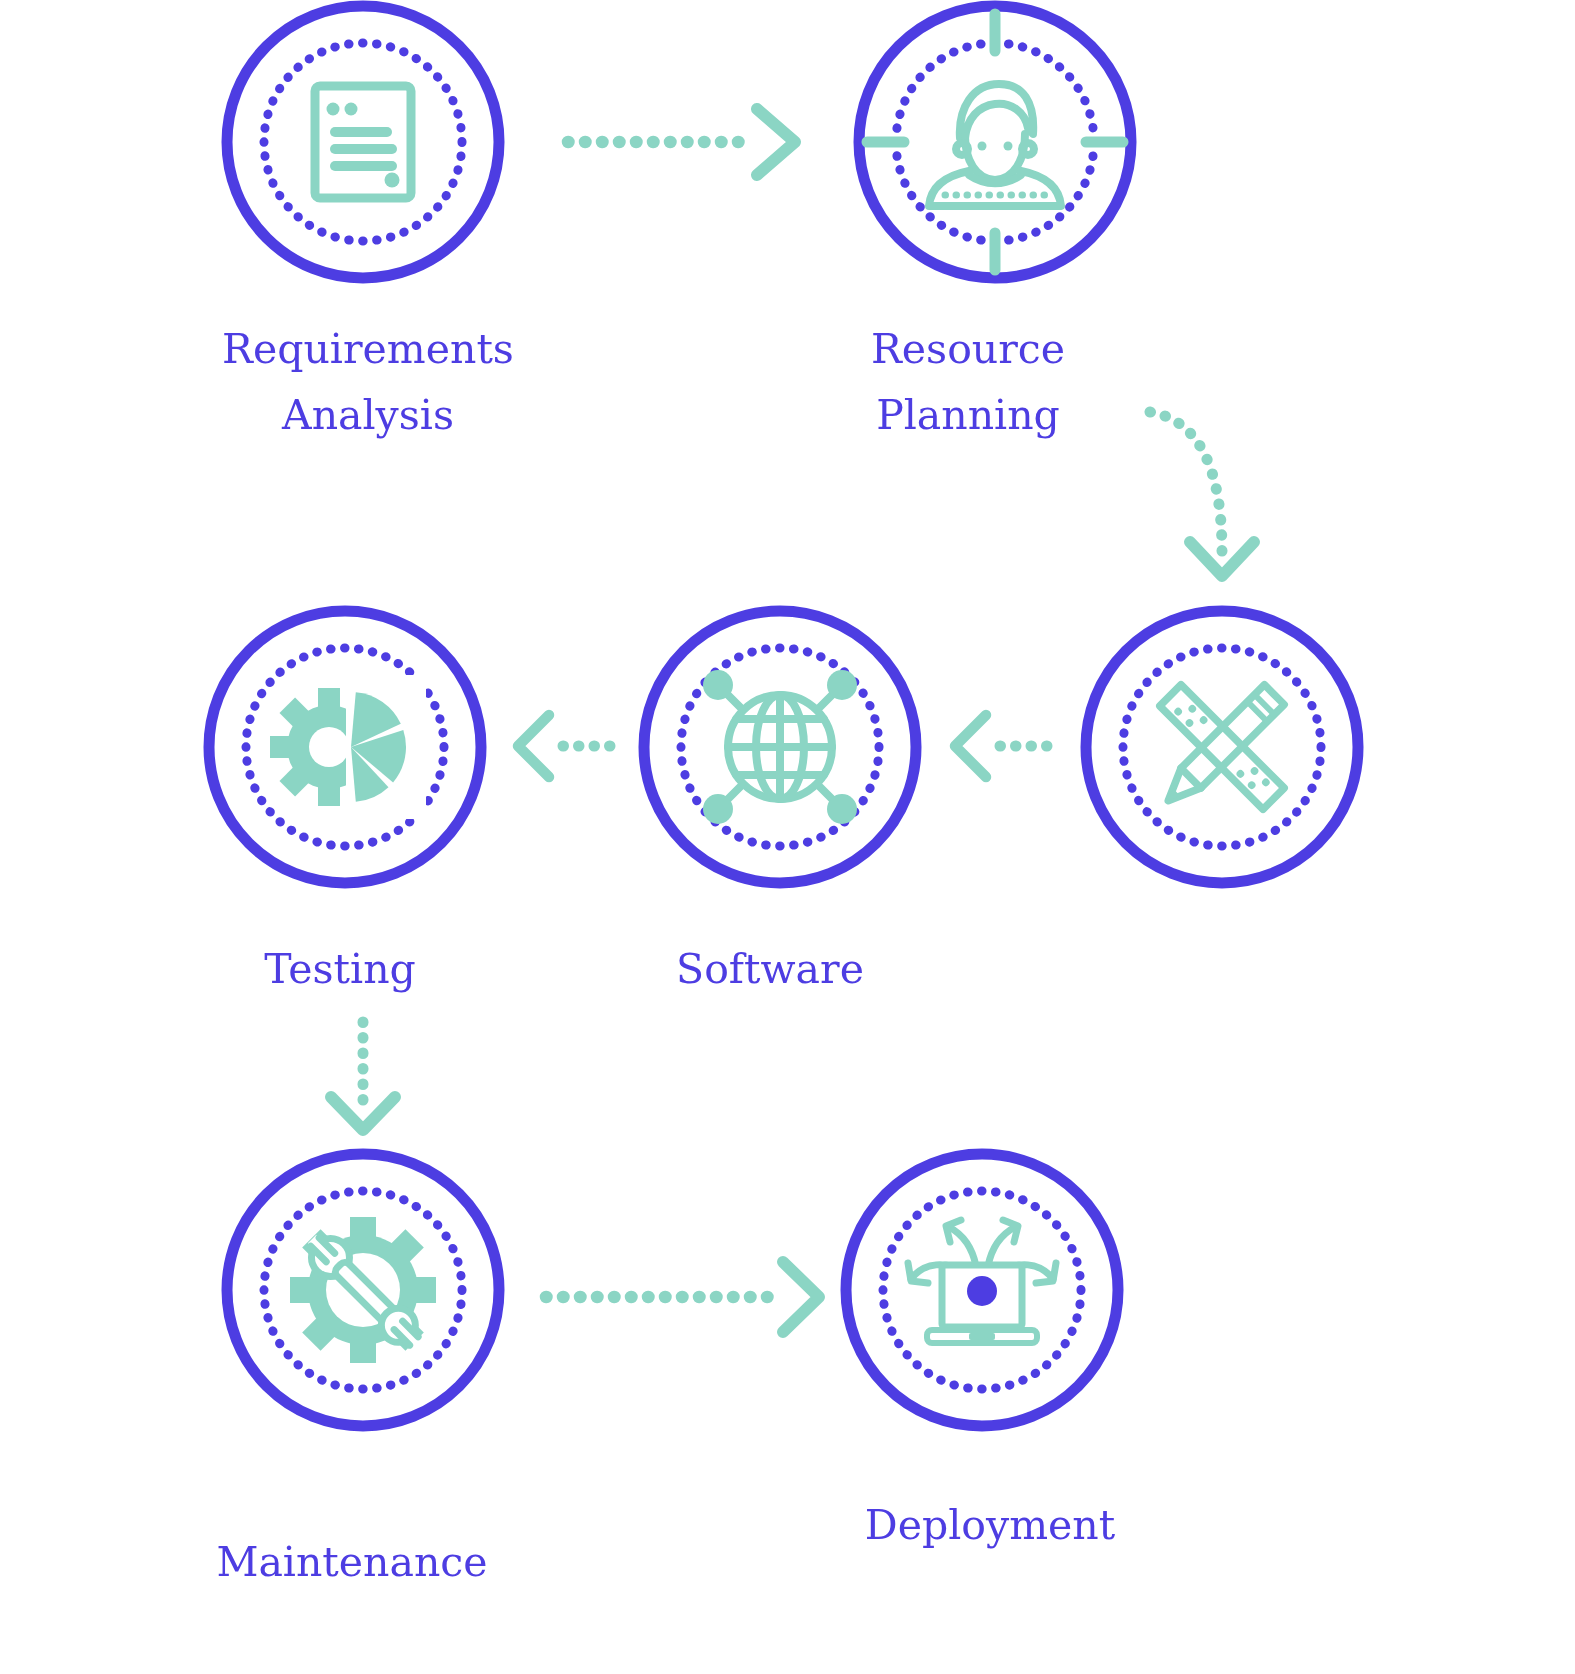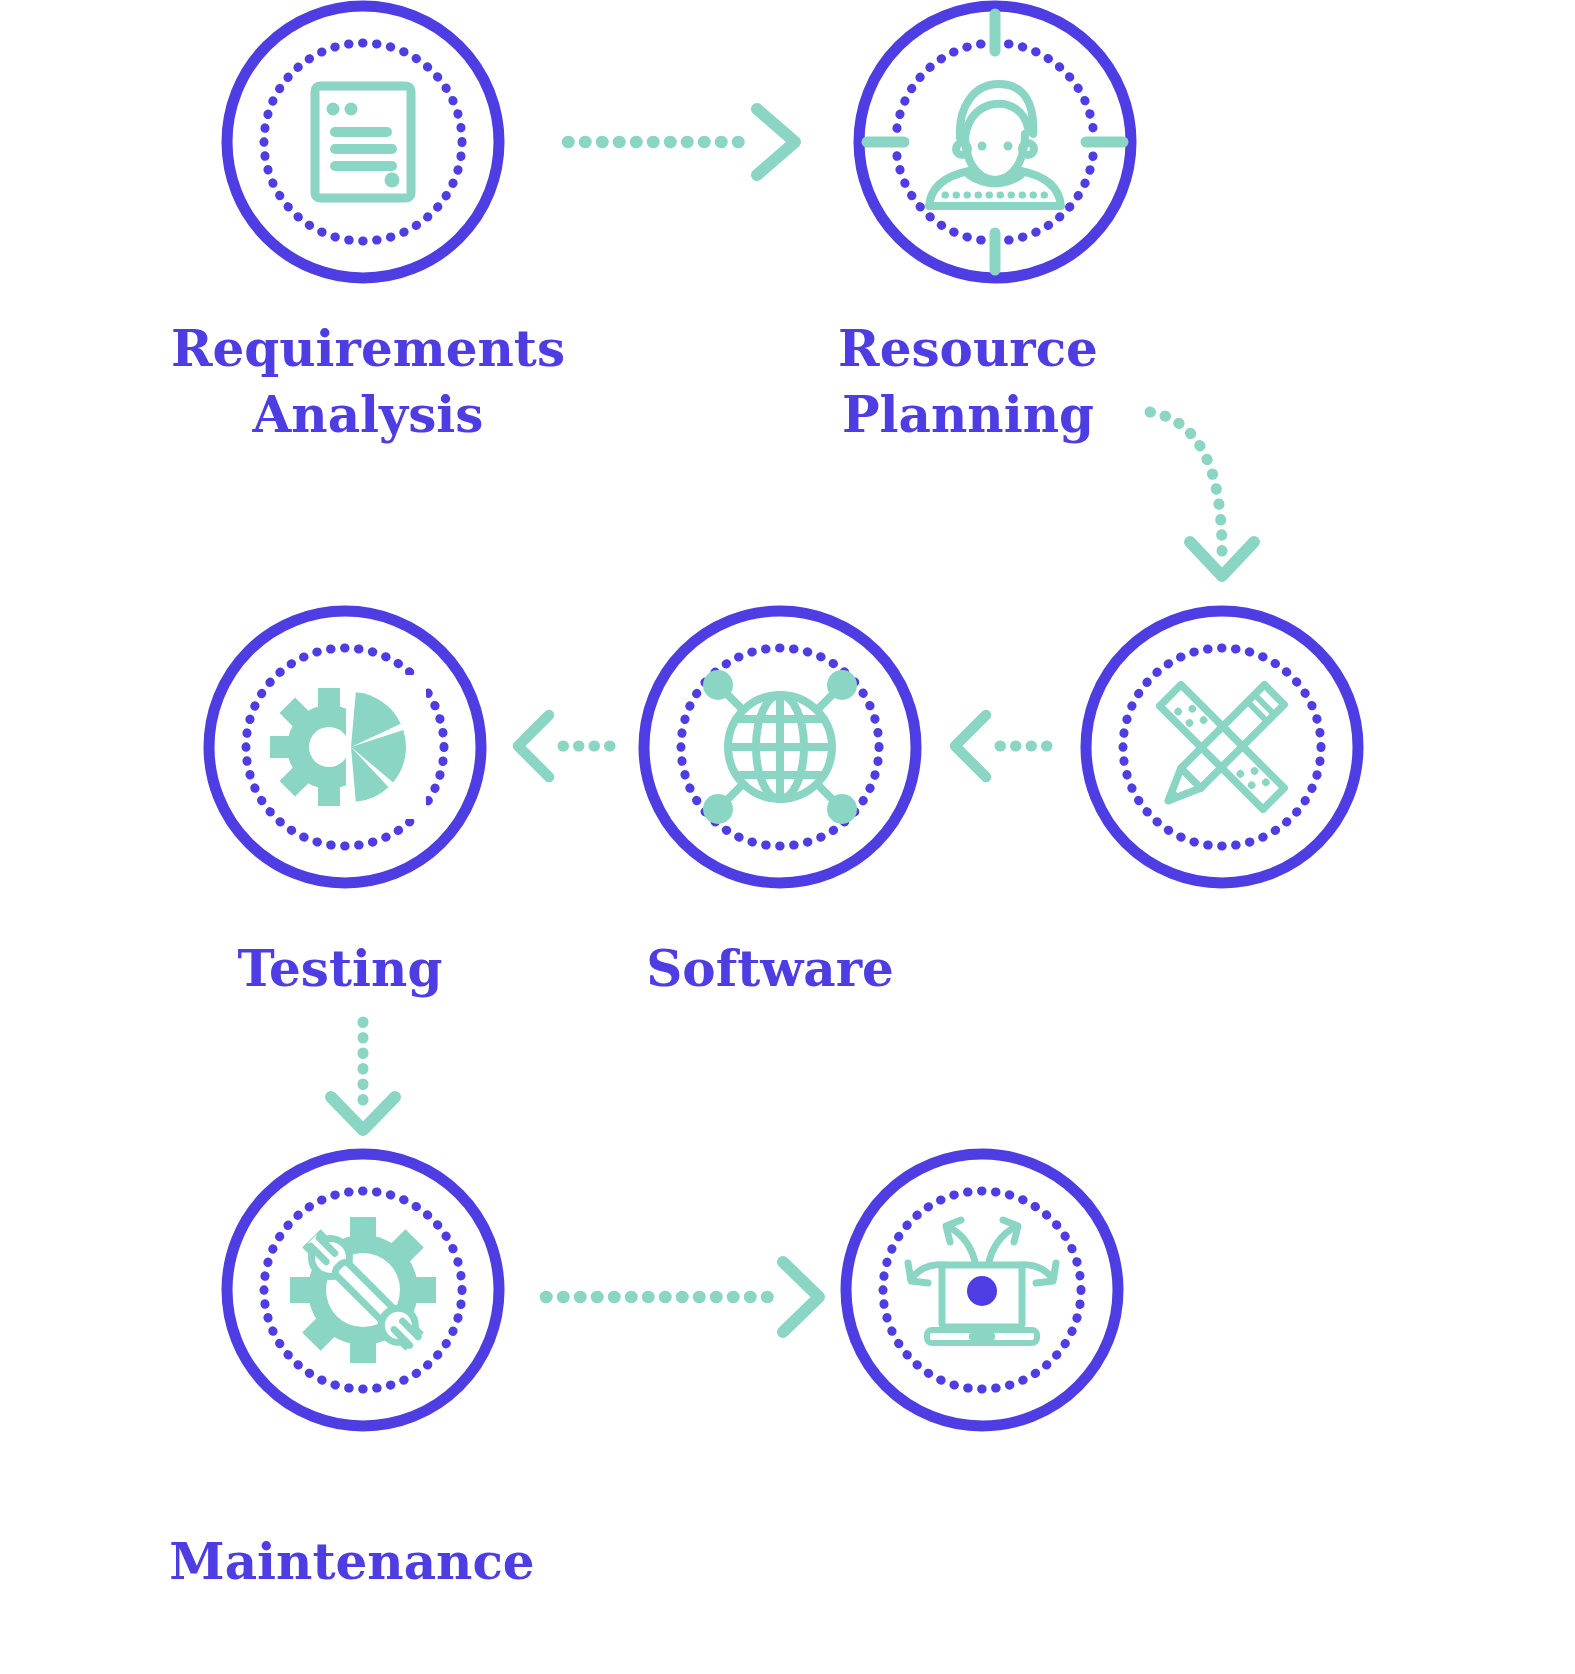--- a/index.html
+++ b/index.html
@@ -21,22 +21,22 @@
   .t-stroke{stroke:var(--accent);fill:none;stroke-linecap:round;stroke-linejoin:round;}
   .t-fill{fill:var(--accent);stroke:none;}
   .dots{stroke:var(--accent);stroke-width:12.5;stroke-dasharray:0.5 16.5;stroke-linecap:round;fill:none;}
   .dots-sm{stroke-width:11;stroke-dasharray:0.5 15;}
   .chev{stroke:var(--accent);stroke-width:12;fill:none;stroke-linecap:round;stroke-linejoin:round;}
   .chev-sm{stroke-width:10.5;}
   .label{
     position:absolute;
     transform:translateX(-50%);
     text-align:center;
-    font-weight:700;
-    font-size:50px;
+    font-weight:400;
+    font-size:41px;
     line-height:66px;
     color:var(--primary);
     white-space:nowrap;
   }
 </style>
 </head>
 <body>
 
 <div id="stage">
 
@@ -233,14 +233,17 @@
 
   <div class="label" style="left:770px;top:936px;">
     <div class="lline">Software</div>
   </div>
 
 
   <div class="label" style="left:352px;top:1492px;margin-top:37px;">
     <div class="lline">Maintenance</div>
   </div>
 
+  <div class="label" style="left:990px;top:1492px;">
+    <div class="lline">Deployment</div>
+  </div>
 
 </div>
 
 </body></html>

